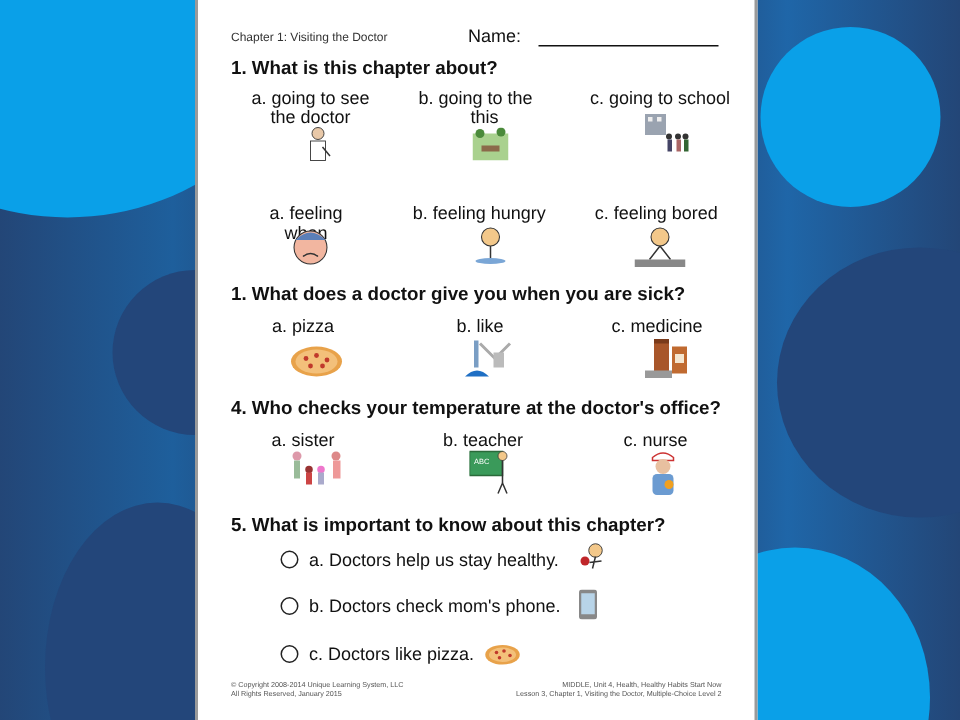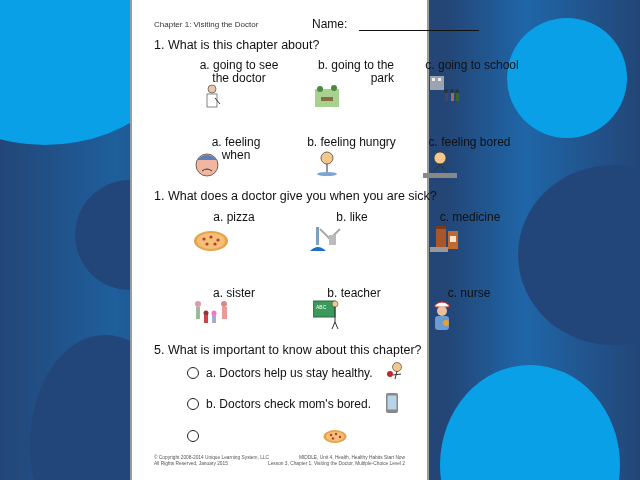--- a/index.html
+++ b/index.html
@@ -5,26 +5,26 @@
   html,body{margin:0;padding:0;}
   body{width:640px;height:480px;overflow:hidden;position:relative;background:#23467a;font-family:"Liberation Sans",sans-serif;}
   .bg{position:absolute;inset:0;background:linear-gradient(90deg,#234677 0%,#1e5f9c 18%,#234677 30%,#234677 70%,#1f66a8 82%,#234677 100%);overflow:hidden;}
   .circle{position:absolute;border-radius:50%;}
   .c1{left:-120px;top:-160px;width:330px;height:305px;background:#0aa0e8;}
   .c2{left:75px;top:180px;width:110px;height:110px;background:#23467a;}
   .c3{left:30px;top:335px;width:150px;height:220px;background:#23467a;}
   .c4{left:507px;top:18px;width:120px;height:120px;background:#0aa0e8;}
   .c5{left:518px;top:165px;width:190px;height:180px;background:#23467a;}
   .c6{left:440px;top:365px;width:180px;height:200px;background:#0aa0e8;}
-  .page{position:absolute;left:130px;top:0;width:299px;height:480px;background:#fff;border-left:2px solid #9a9a9a;border-right:2px solid #9a9a9a;box-sizing:border-box;color:#111;}
+  .page{position:absolute;left:130px;top:0;width:375px;height:480px;background:#fff;border-left:2px solid #9a9a9a;border-right:2px solid #9a9a9a;box-sizing:border-box;color:#111;}
   .hdr-chapter{position:absolute;left:22px;top:20px;font-size:8px;color:#333;}
   .hdr-name{position:absolute;left:180px;top:17px;font-size:12px;font-weight:normal;}
   .name-line{position:absolute;left:227px;top:30px;width:120px;height:0;border-bottom:1px solid #111;}
-  .q{position:absolute;left:22px;font-size:12.5px;font-weight:normal;white-space:nowrap;}
-  .opt{position:absolute;font-size:12px;text-align:center;line-height:13px;margin-left:32px;}
+  .q{position:absolute;left:22px;font-size:12.5px;font-weight:bold;white-space:nowrap;}
+  .opt{position:absolute;font-size:12px;text-align:center;line-height:13px;}
   .pic{position:absolute;}
   .radio{position:absolute;width:12px;height:12px;border:1.5px solid #222;border-radius:50%;box-sizing:border-box;}
   .stmt{position:absolute;font-size:12px;white-space:nowrap;}
   .foot{position:absolute;font-size:4.8px;color:#555;line-height:6px;}
 </style>
 </head>
 <body>
 
 <div class="bg">
   <div class="circle c1"></div>
@@ -43,23 +43,23 @@
   <div class="q" style="top:38px">1. What is this chapter about?</div>
   <div class="opt" style="left:30px;top:59px;width:90px">
     <div>a. going to see</div>
     <div>the doctor</div>
   </div>
   <svg class="pic" style="left:70px;top:84px" width="20" height="24">
     <circle cx="10" cy="5" r="4" fill="#e8c8a8" stroke="#333" stroke-width=".6"></circle>
       <rect x="5" y="10" width="10" height="13" fill="#fff" stroke="#333" stroke-width=".6"></rect>
       <line x1="13" y1="14" x2="18" y2="20" stroke="#333"></line>
   </svg>
-  <div class="opt" style="left:140px;top:59px;width:90px;text-align:right">
+  <div class="opt" style="left:140px;top:59px;width:90px;text-align:center">
     <div>b. going to the</div>
-    <div style="padding-left:12px">park</div>
+    <div style="padding-left:12px">this</div>
   </div>
   <svg class="pic" style="left:183px;top:85px" width="24" height="22">
     <rect x="0" y="4" width="24" height="18" fill="#a9d18e"></rect>
       <circle cx="5" cy="4" r="3" fill="#4a8a3a"></circle>
       <circle cx="19" cy="3" r="3" fill="#4a8a3a"></circle>
       <rect x="6" y="12" width="12" height="4" fill="#8b6a4a"></rect>
   </svg>
   <div class="opt" style="left:258px;top:59px;width:100px">
     <div>c. going to school</div>
   </div>
@@ -114,20 +114,21 @@
   </svg>
   <div class="opt" style="left:266px;top:211px;width:80px"><span>c. medicine</span></div>
   <svg class="pic" style="left:296px;top:225px" width="36" height="30">
     <rect x="8" y="2" width="10" height="22" fill="#a8562a"></rect>
       <rect x="8" y="1" width="10" height="3" fill="#7a3a1a"></rect>
       <rect x="20" y="6" width="10" height="18" fill="#c06a30"></rect>
       <rect x="22" y="11" width="6" height="6" fill="#f4e6d0"></rect>
       <rect x="2" y="22" width="18" height="5" fill="#999"></rect>
   </svg>
 
+  <div class="q" style="top:265px">4. Who checks your temperature at the doctor's office?</div>
   <div class="opt" style="left:40px;top:287px;width:60px"><span>a. sister</span></div>
   <svg class="pic" style="left:60px;top:300px" width="40" height="30">
     <circle cx="6" cy="4" r="3" fill="#d9a"></circle>
       <rect x="4" y="7" width="4" height="12" fill="#9b9"></rect>
       <circle cx="14" cy="13" r="2.5" fill="#933"></circle>
       <rect x="12" y="15" width="4" height="8" fill="#c44"></rect>
       <circle cx="22" cy="13" r="2.5" fill="#e7c"></circle>
       <rect x="20" y="15" width="4" height="8" fill="#aac"></rect>
       <circle cx="32" cy="4" r="3" fill="#d88"></circle>
       <rect x="30" y="7" width="5" height="12" fill="#e99"></rect>
@@ -152,27 +153,28 @@
 
   <div class="radio" style="left:55px;top:367px"></div>
   <div class="stmt" style="left:74px;top:366px">a. Doctors help us stay healthy.</div>
   <svg class="pic" style="left:253px;top:361px" width="20" height="20">
     <circle cx="12" cy="6" r="4.5" fill="#f3c88a" stroke="#333" stroke-width=".6"></circle>
       <circle cx="5" cy="13" r="3" fill="#c0262a"></circle>
       <path d="M12 10 L10 18 M8 14 L16 13" stroke="#333"></path>
   </svg>
 
   <div class="radio" style="left:55px;top:398px"></div>
-  <div class="stmt" style="left:74px;top:397px">b. Doctors check mom's bored.</div>
+  <div class="stmt" style="left:74px;top:397px">b. Doctors check mom's phone.</div>
   <svg class="pic" style="left:254px;top:393px" width="12" height="20">
     <rect x="0" y="0" width="12" height="20" rx="2" fill="#888"></rect>
       <rect x="1.5" y="2.5" width="9" height="14" fill="#b8d4e8"></rect>
   </svg>
 
   <div class="radio" style="left:55px;top:430px"></div>
+  <div class="stmt" style="left:74px;top:429px">c. Doctors like pizza.</div>
   <svg class="pic" style="left:191px;top:429px" width="24" height="15">
     <ellipse cx="12" cy="7.5" rx="11.5" ry="6.5" fill="#e8a24a"></ellipse>
       <ellipse cx="12" cy="7.5" rx="9" ry="4.8" fill="#f3c07a"></ellipse>
       <circle cx="8" cy="6" r="1.2" fill="#c0392b"></circle>
       <circle cx="13" cy="5" r="1.2" fill="#c0392b"></circle>
       <circle cx="17" cy="8" r="1.2" fill="#c0392b"></circle>
       <circle cx="10" cy="9.5" r="1.2" fill="#c0392b"></circle>
   </svg>
 
   <div class="foot" style="left:22px;top:455px">

